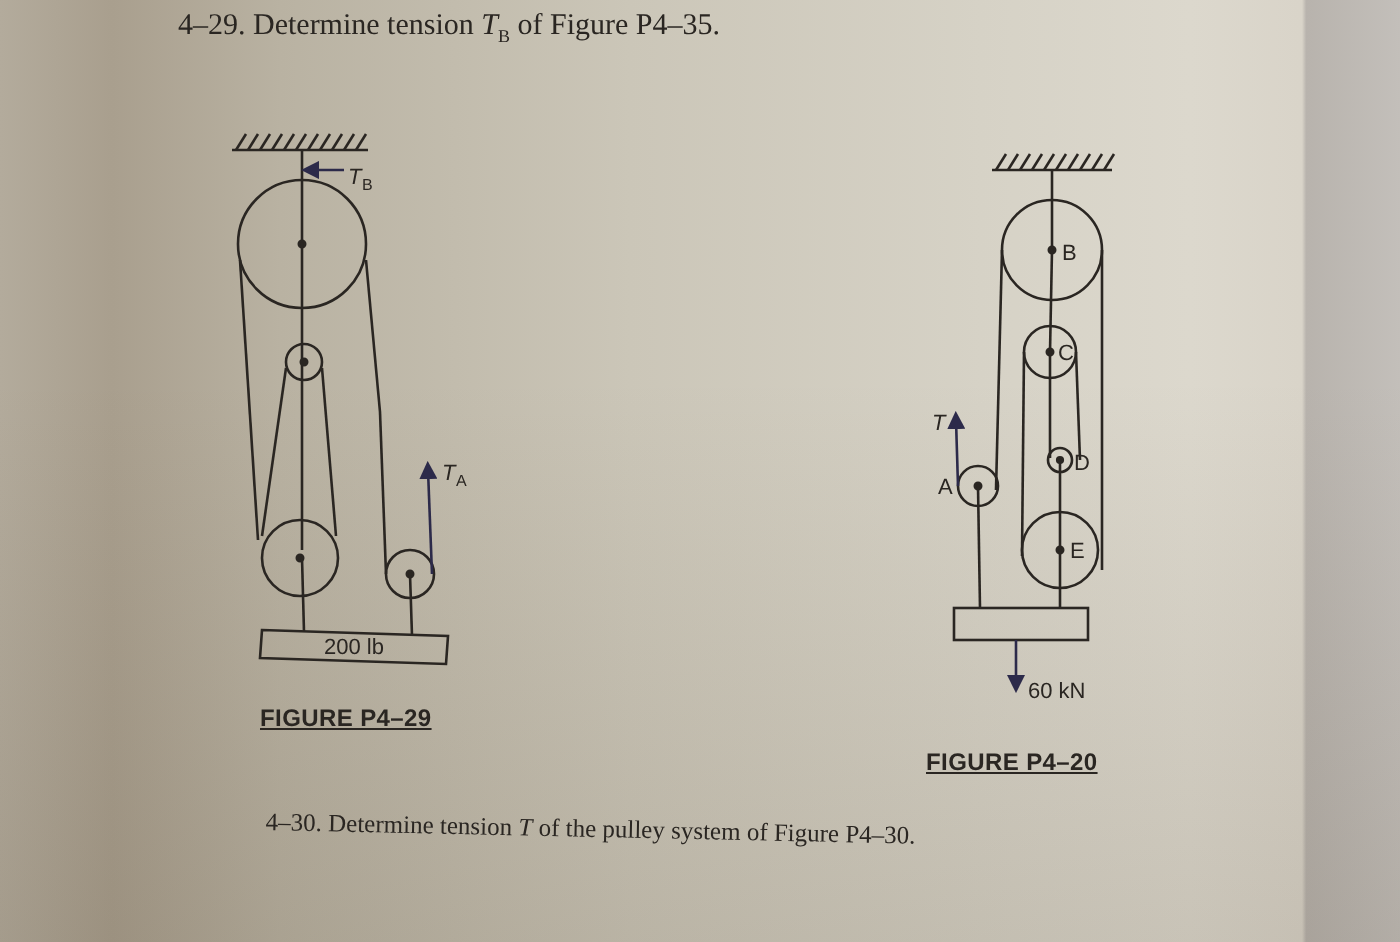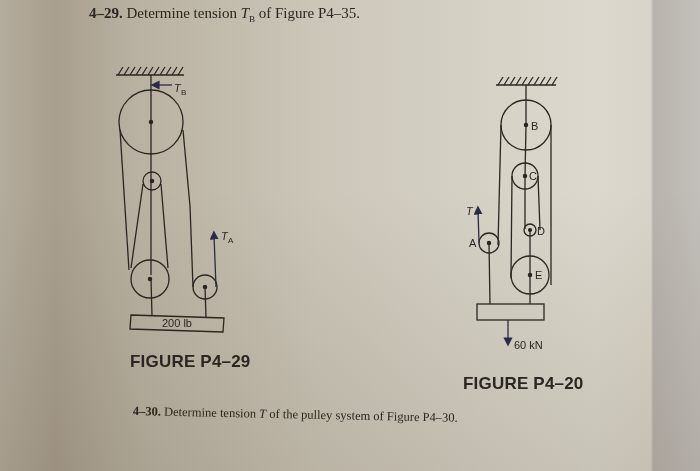--- a/index.html
+++ b/index.html
@@ -11,24 +11,24 @@
   }
   .shade-bottom {
     position: absolute; left: 0; top: 0; width: 700px; height: 471px;
     background: linear-gradient(180deg, rgba(0,0,0,0) 40%, rgba(60,45,25,0.12) 100%);
     pointer-events: none;
   }
   .problem-text {
     position: absolute; font-family: "Liberation Serif", serif; font-size: 14.5px;
     color: #2a2622; white-space: nowrap;
   }
-  .problem-text b { font-weight: bold; }
+  .problem-text b { font-weight: normal; }
   .fig-caption {
     position: absolute; font-family: "Liberation Sans", sans-serif; font-weight: bold;
-    font-size: 17px; color: #2a2622; letter-spacing: 0.2px;
+    font-size: 12px; color: #2a2622; letter-spacing: 0.2px; text-decoration: underline;
   }
   svg { position: absolute; left: 0; top: 0; }
   .lbl { font-family: "Liberation Sans", sans-serif; font-size: 11px; fill: #2a2622; }
   .lbl-i { font-family: "Liberation Sans", sans-serif; font-style: italic; font-size: 11px; fill: #2a2622; }
 </style>
 </head>
 <body>
 
 <div class="shade-bottom"></div>
 

